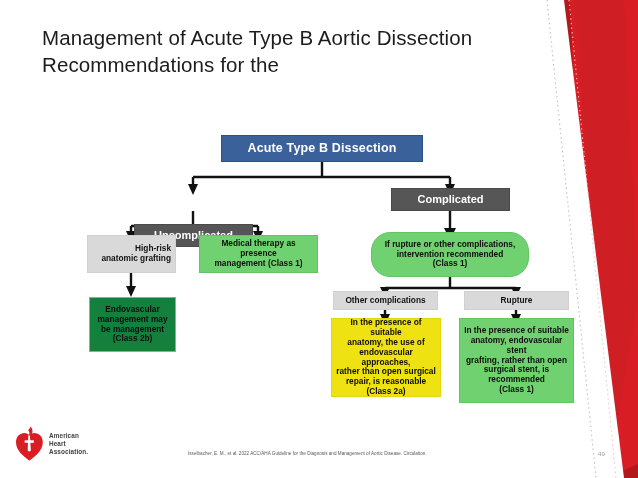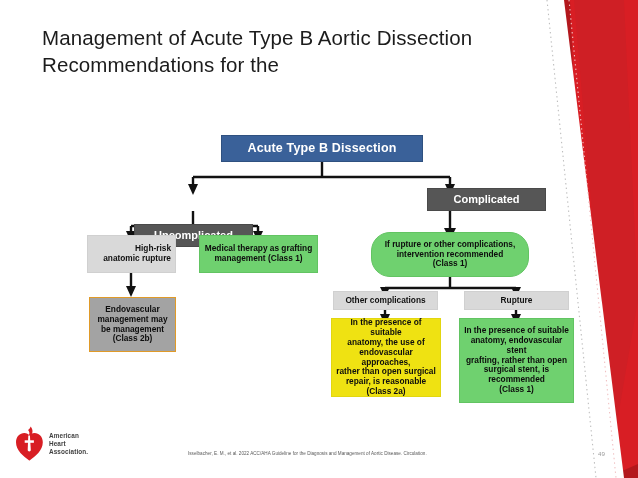--- a/index.html
+++ b/index.html
@@ -80,21 +80,21 @@
     color: #111111;
     font-size: 8.3px;
   }
   .node-green {
     background: #6fd16f;
     border: 1px solid #62c462;
     color: #0d0d0d;
     font-size: 8.3px;
   }
   .node-orange {
-    background: #a3a3a3;
+    background: #15803d;
     border: 1px solid #e09a28;
     color: #0d0d0d;
     font-size: 8.3px;
   }
   .node-yellow {
     background: #efe212;
     border: 1px solid #e2d60f;
     color: #0d0d0d;
     font-size: 8.3px;
   }
@@ -215,31 +215,31 @@
     </svg>
 
     <div class="node node-root" style="left:221px; top:135px; width:202px; height:27px;">
       <p>Acute Type B Dissection</p>
     </div>
 
     <div class="node node-gray-dark" style="left:134px; top:188px; width:119px; height:23px;margin-top:36px;">
       <p>Uncomplicated</p>
     </div>
 
-    <div class="node node-gray-dark" style="left:391px; top:188px; width:119px; height:23px;margin-left:36px;">
+    <div class="node node-gray-dark" style="left:391px; top:188px; width:119px; height:23px;">
       <p>Complicated</p>
     </div>
 
     <div class="node node-gray-light" style="left:87px; top:235px; width:89px; height:38px; flex-direction:column;align-items:flex-end;">
       <p>High-risk</p>
-      <p>anatomic rupture</p>
+      <p>anatomic grafting</p>
     </div>
 
     <div class="node node-green" style="left:199px; top:235px; width:119px; height:38px; flex-direction:column;">
-      <p>Medical therapy as grafting</p>
+      <p>Medical therapy as presence</p>
       <p>management (Class 1)</p>
     </div>
 
     <div class="node node-orange" style="left:89px; top:297px; width:87px; height:55px; flex-direction:column;">
       <p>Endovascular</p>
       <p>management may</p>
       <p>be management</p>
       <p>(Class 2b)</p>
     </div>
 

